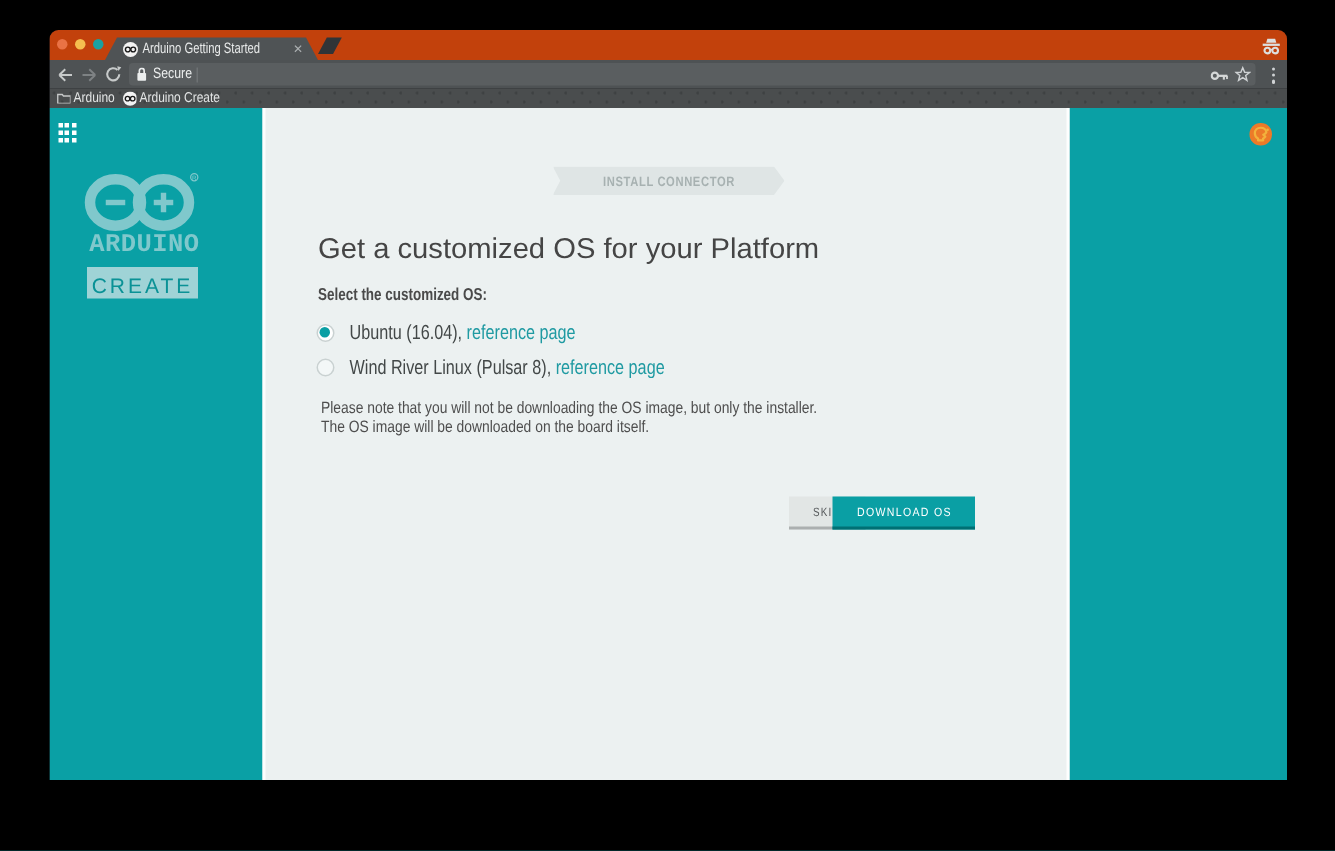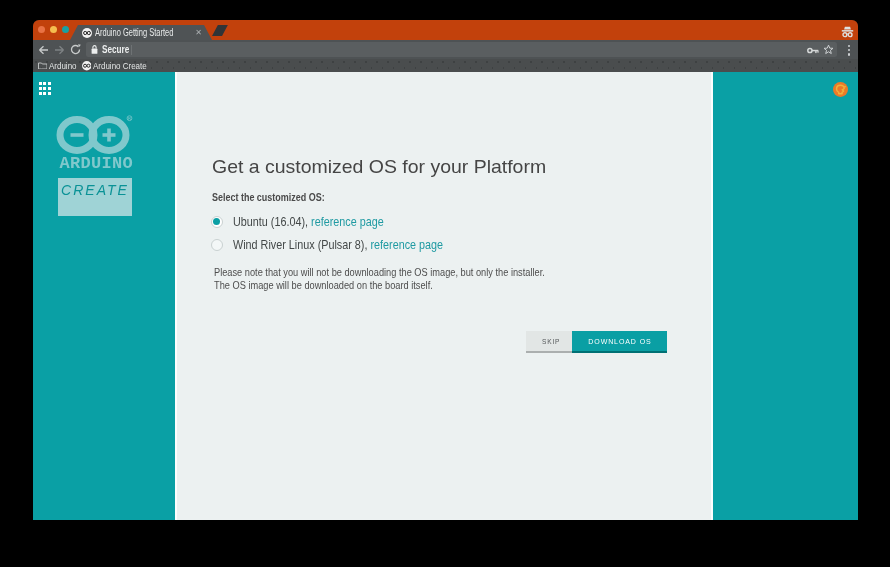--- a/index.html
+++ b/index.html
@@ -21,21 +21,21 @@
   .tabtitle { position:absolute; left:17px; top:0; width:92px; height:15.5px;
     line-height:16px; font-size:10px; color:#E8EAEA; white-space:nowrap;
     transform:scaleX(0.75); transform-origin:0 50%; }
   .tabclose { position:absolute; right:2px; top:0; height:15.5px; line-height:16px;
     font-size:8px; color:#ABAFB1; }
   .newtab { position:absolute; left:182px; top:4.6px; width:10px; height:10.8px;
     background:#313437; transform:skewX(-28deg); }
   .incog { position:absolute; left:808px; top:3.5px; }
 
   
-  .toolbar { position:absolute; left:0; top:20px; width:825px; height:19px; background:#4E5254;font-weight:bold; }
+  .toolbar { position:absolute; left:0; top:20px; width:825px; height:19px; background:#4E5254; }
   .urlbox { position:absolute; left:53px; top:2px; width:751.3px; height:15.4px;
     border-radius:2.5px; background:#5A5E60; }
   .lock { position:absolute; left:4.5px; top:3.2px; }
   .secure { position:absolute; left:16px; top:0; height:15.4px; line-height:16px;
     font-size:10px; color:#ECEEEE; transform:scaleX(0.82); transform-origin:0 50%; }
   .urlsep { position:absolute; left:44.5px; top:2.5px; width:1px; height:10.5px; background:#6E7274; }
   .urltext { position:absolute; left:48.6px; top:0; height:15.4px; line-height:16px;
     font-size:10px; color:#DADDDD; white-space:nowrap; }
   .urltext .dim { color:#95999B; display:inline-block; transform:scaleX(0.84);
     transform-origin:0 50%; }
@@ -57,23 +57,23 @@
   .panel { position:absolute; left:142px; top:0; width:538px; height:448px;
     background:#ECF1F1; border-left:2px solid #FDFEFE; border-right:2px solid #FDFEFE; }
 
   .grid { position:absolute; left:5.7px; top:10.4px; width:14px;
     display:grid; grid-template-columns:2.9px 2.9px 2.9px; grid-gap:1.9px; }
   .grid i { width:2.9px; height:2.9px; background:#fff; }
 
   .logo { position:absolute; left:19.5px; top:42.5px; }
   .ard { position:absolute; left:26.5px; top:82px; width:72px; font-family:"Liberation Mono", monospace;
     font-weight:bold; font-size:17px; letter-spacing:0.3px; color:#80C8CC; text-align:center; }
-  .createbox { position:absolute; left:24.7px; top:106px; width:74.6px; height:38px;
+  .createbox { position:absolute; left:24.7px; top:106px; width:74.6px; height:21px;
     background:#9FD3D6; color:#0A9296; font-size:14px; letter-spacing:2px;
-    text-align:center; line-height:24px;font-style:italic; }
+    text-align:center; line-height:24px; }
   .avatar { position:absolute; left:800.3px; top:9.8px; width:14.8px; height:14.8px;
     border-radius:50%; background:#EC7A28; }
 
   
   .step { position:absolute; top:39px; height:19px; display:flex; align-items:center;
     justify-content:center; font-size:9px; font-weight:bold; letter-spacing:0.5px; }
   .step span { display:inline-block; white-space:nowrap; }
   .s1 { left:178.8px; width:156.2px; background:#0AA0A5; color:#fff;
     clip-path:polygon(0 0, calc(100% - 7px) 0, 100% 50%, calc(100% - 7px) 100%, 0 100%); }
   .s1 span { transform:scaleX(0.82); }
@@ -100,21 +100,21 @@
 
   .note { position:absolute; left:180.5px; top:193.5px; font-size:11px; line-height:13.6px;
     color:#4E4E4E; white-space:nowrap; transform:scaleX(0.84); transform-origin:0 0; }
 
   .btn { position:absolute; top:259.3px; height:21.7px; display:flex; align-items:center;
     justify-content:center; font-size:8px; font-weight:normal; letter-spacing:1px; }
   .btn span { display:inline-block; white-space:nowrap; }
   .skip { left:493.1px; width:50.5px; background:#E2E6E5; color:#55585A;
     border-bottom:2px solid #ABAFAF; }
   .skip span { transform:scaleX(0.82); }
-  .dl { left:539px; width:95.4px; background:#0A9FA4; color:#fff;
+  .dl { left:522px; width:95.4px; background:#0A9FA4; color:#fff;
     border-bottom:2.5px solid #007074; }
   .dl span { transform:scaleX(0.88); }
 </style>
 </head>
 <body>
 <div class="window">
 
   <div class="tabstrip">
     <div class="light" style="left:5.2px; background:#E97245;"></div>
     <div class="light" style="left:16.9px; background:#F5BE4F;"></div>
@@ -219,20 +219,23 @@
     <div class="ard">ARDUINO</div>
     <div class="createbox">CREATE</div>
     <div class="avatar">
       <svg width="14.8" height="14.8" viewBox="0 0 15 15">
         <path d="M7.5 3.2 C5.2 3.2 3.6 4.8 3.6 7 C3.6 8.6 4.5 9.9 5.8 10.5 L5.8 11.8 L9.2 11.8 L9.2 10.5
           C9.8 10.2 10.3 9.8 10.7 9.2 L9.3 7.9 C9.8 7.6 10.9 7.3 11.4 6.3 C11.2 4.5 9.6 3.2 7.5 3.2 Z" fill="none" stroke="#F2B13C" stroke-width="1.5" stroke-linejoin="round"></path>
         <circle cx="12.2" cy="4.6" r="0.9" fill="#F2B13C"></circle>
       </svg>
     </div>
 
+    <div class="step s2">
+        <span>INSTALL CONNECTOR</span>
+      </div>
 
     <div class="h1">Get a customized OS for your Platform</div>
     <div class="sel">Select the customized OS:</div>
 
     <div class="radio on" style="left:177.8px; top:143.8px;"></div>
     <div class="rlabel" style="top:142px;">Ubuntu (16.04), <a>reference page</a></div>
     <div class="radio" style="left:177.8px; top:166.6px;"></div>
     <div class="rlabel" style="top:165px;">Wind River Linux (Pulsar 8), <a>reference page</a></div>
 
     <div class="note">Please note that you will not be downloading the OS image, but only the installer.<br>

